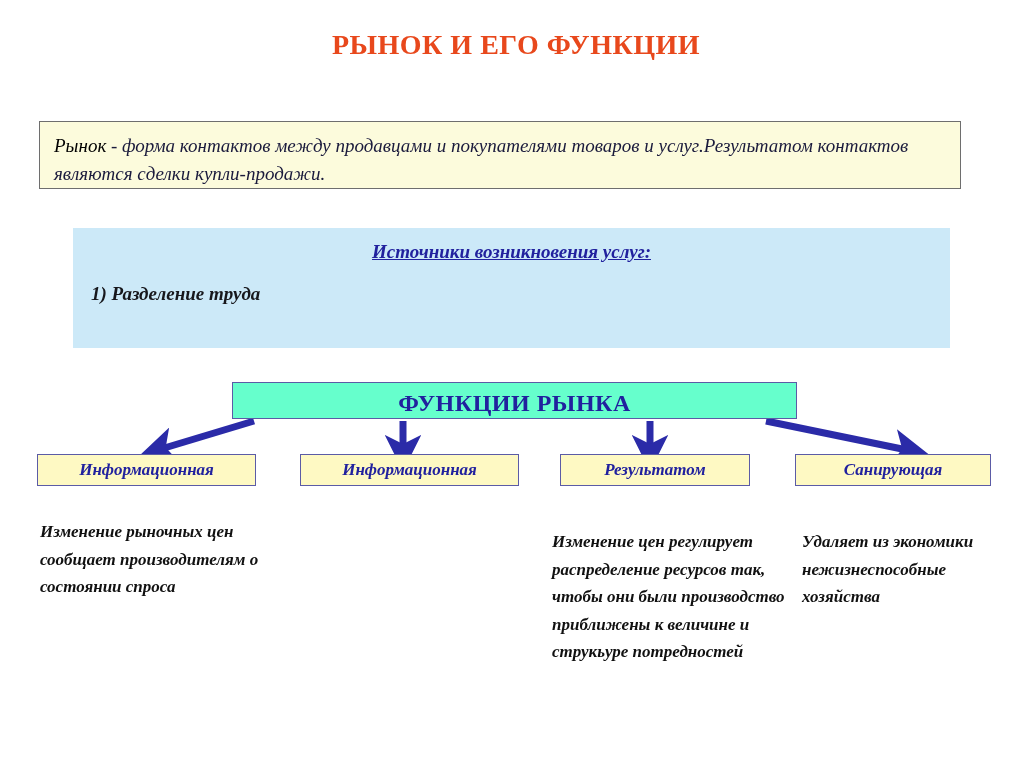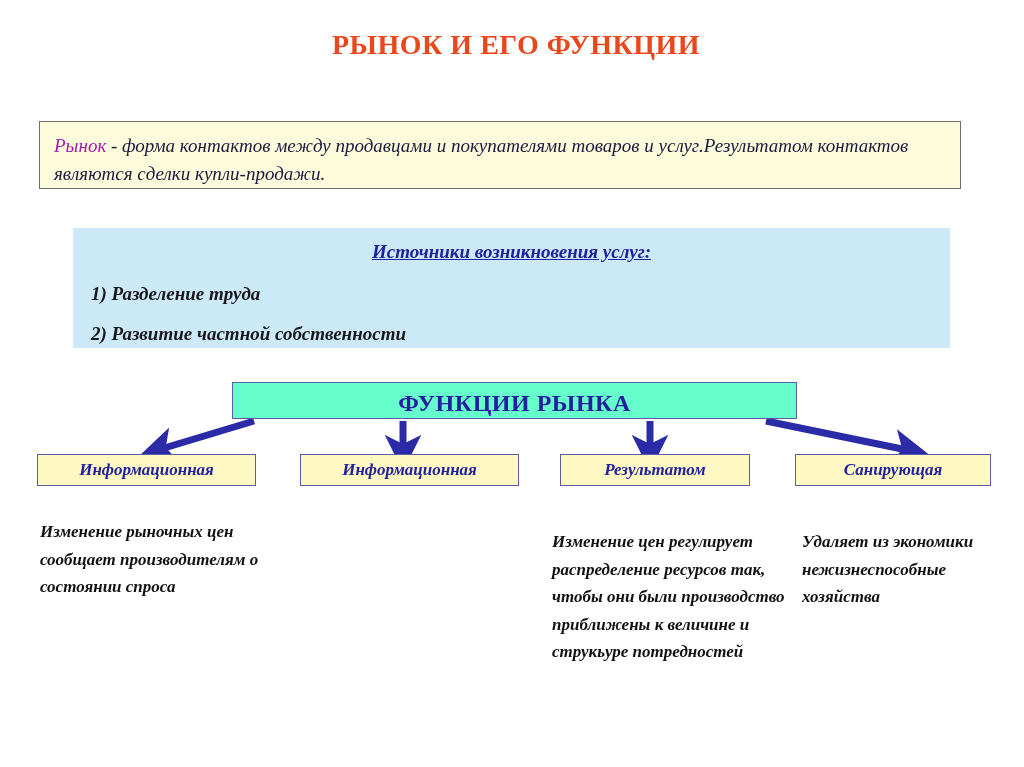--- a/index.html
+++ b/index.html
@@ -52,21 +52,21 @@
     position: absolute;
     left: 14px;
     top: 10px;
     width: 900px;
     font-size: 19px;
     font-style: italic;
     color: #1A1A3C;
     line-height: 1.45;
   }
   .definition-term {
-    color: #a21caf;
+    color: #000000;
     font-style: italic;
   }
 
   
   .sources-box {
     position: absolute;
     left: 69px;
     top: 228px;
     width: 877px;
     height: 120px;
@@ -171,21 +171,20 @@
 
   <div class="title">РЫНОК И ЕГО ФУНКЦИИ</div>
 
   <div class="definition-box">
     <div class="definition-text"><span class="definition-term">Рынок</span><span> - форма контактов между продавцами и покупателями товаров и услуг.Результатом контактов являются сделки купли-продажи.</span></div>
   </div>
 
   <div class="sources-box">
     <div class="sources-heading">Источники возникновения услуг:</div>
     <div class="sources-item sources-item-0">1) Разделение труда</div>
-    <div class="sources-item sources-item-1">2) Развитие частной собственности</div>
   </div>
 
   <svg class="arrows" viewBox="0 0 1024 767" xmlns="http://www.w3.org/2000/svg">
     <defs>
       <marker id="ah" markerWidth="5.2" markerHeight="5.2" refX="2.0" refY="2.6" orient="auto">
         <path d="M0,0 L5.2,2.6 L0,5.2 L1.3,2.6 Z" fill="#2B2BA8"></path>
       </marker>
     </defs>
 
     <line x1="250" y1="421" x2="157" y2="449" stroke="#2B2BA8" stroke-width="7" marker-end="url(#ah)"></line>

